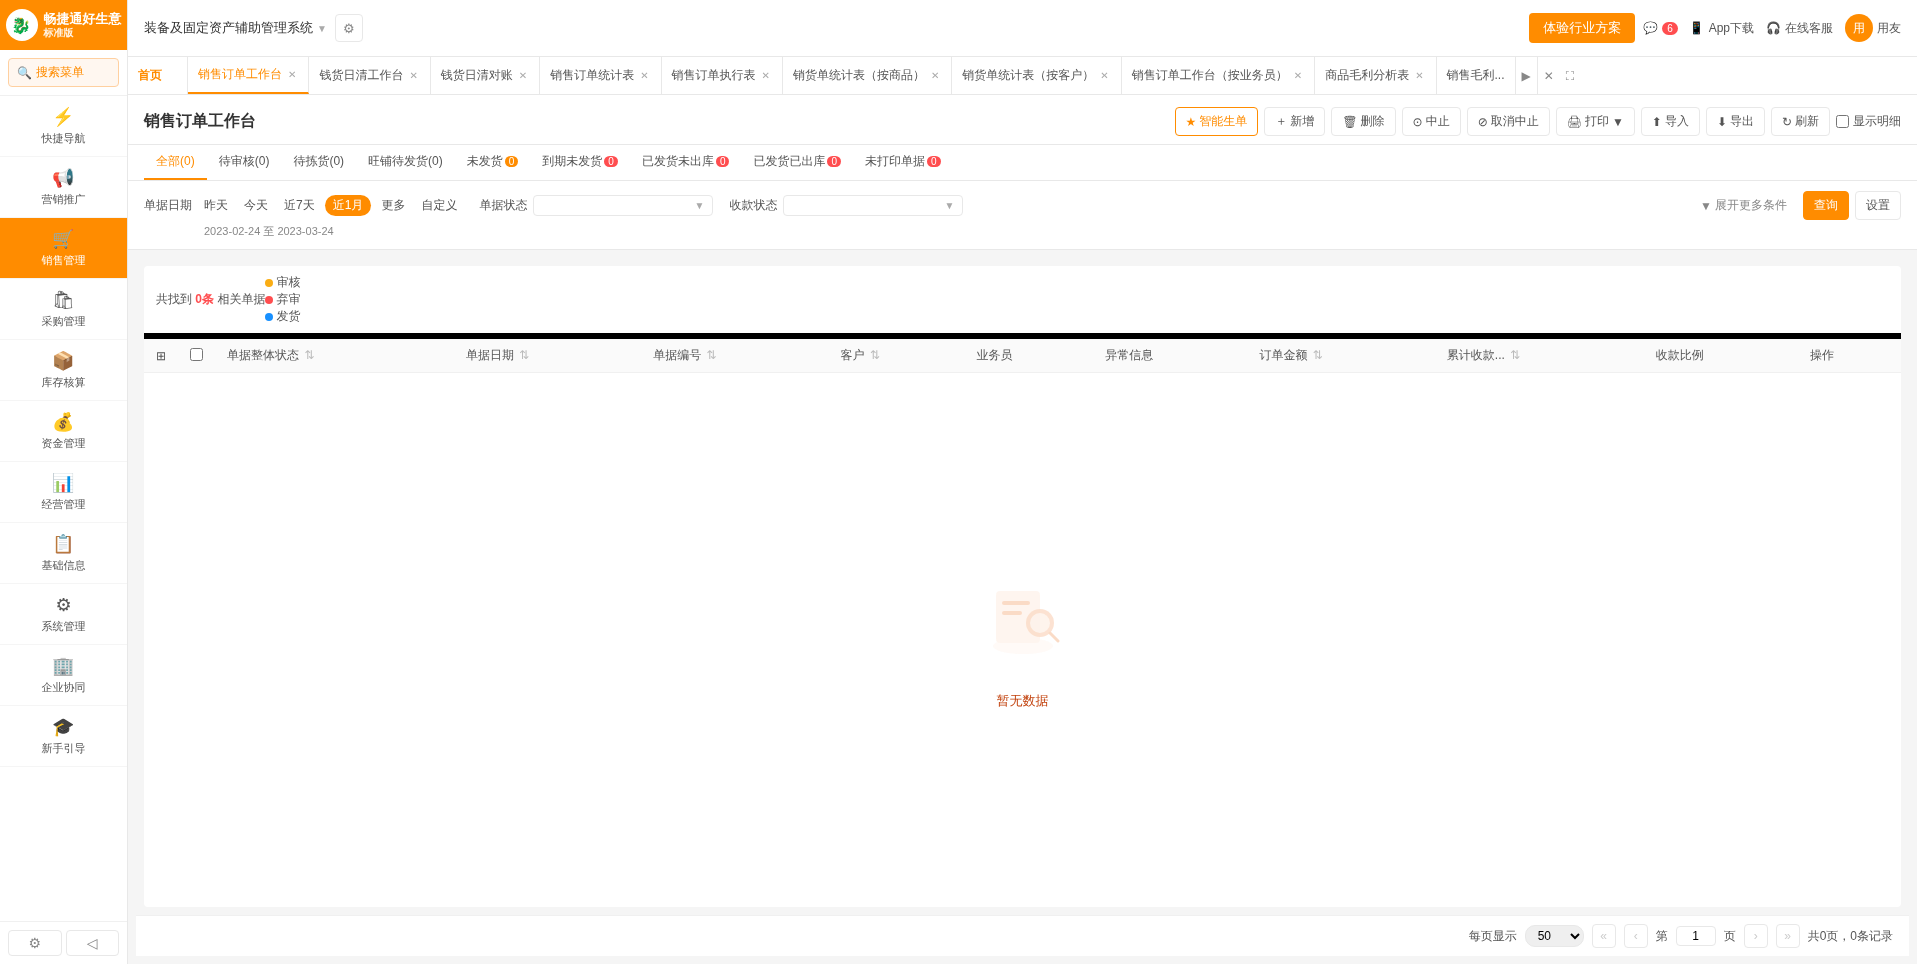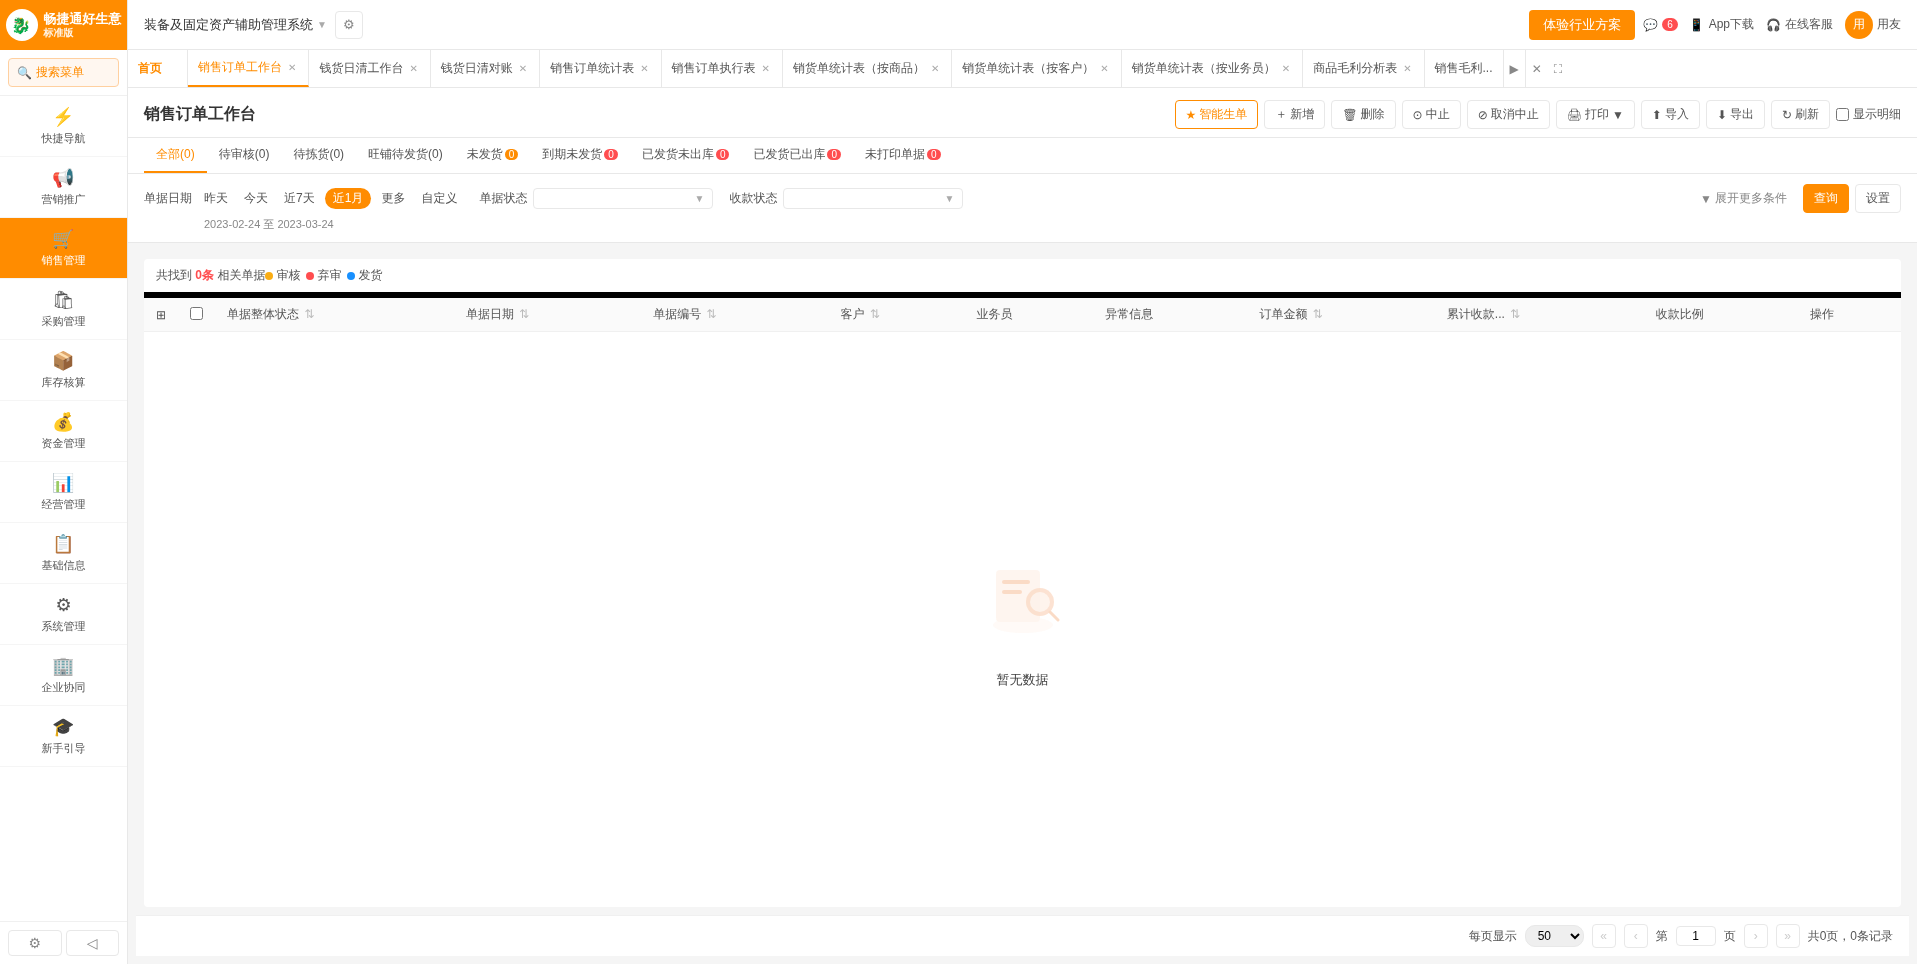--- a/index.html
+++ b/index.html
@@ -19,21 +19,21 @@
     .sidebar-item.active { background: #ff8c00; color: white; }
     .sidebar-item-icon { font-size: 18px; }
     .sidebar-item-label { font-size: 11px; text-align: center; }
     .sidebar-bottom { padding: 8px; display: flex; gap: 4px; border-top: 1px solid #f0f0f0; }
     .sidebar-bottom-btn { flex: 1; background: #fff; border: 1px solid #e8e8e8; border-radius: 4px; padding: 4px; cursor: pointer; display: flex; align-items: center; justify-content: center; color: #888; font-size: 14px; }
 
     
     .main { flex: 1; display: flex; flex-direction: column; overflow: hidden; }
 
     
-    .top-header { height: 50px; background: #fff; border-bottom: 1px solid #e8e8e8; display: flex; align-items: center; padding: 0 16px; gap: 8px; }
+    .top-header { height: 57px; background: #fff; border-bottom: 1px solid #e8e8e8; display: flex; align-items: center; padding: 0 16px; gap: 8px; }
     .top-header-title { flex: 1; display: flex; align-items: center; gap: 8px; font-size: 13px; color: #333; }
     .top-header-dropdown { display: flex; align-items: center; gap: 4px; cursor: pointer; }
     .top-header-dropdown-arrow { color: #aaa; font-size: 10px; }
     .top-header-gear { width: 28px; height: 28px; border: 1px solid #e8e8e8; border-radius: 4px; display: flex; align-items: center; justify-content: center; cursor: pointer; color: #888; }
     .top-header-btn { background: #ff8c00; color: white; border: none; border-radius: 4px; padding: 6px 14px; cursor: pointer; font-size: 13px; }
     .top-header-right { display: flex; align-items: center; gap: 12px; }
     .top-header-right-item { display: flex; align-items: center; gap: 4px; cursor: pointer; color: #555; font-size: 12px; }
     .badge { background: #ff4d4f; color: white; border-radius: 10px; padding: 1px 5px; font-size: 10px; }
     .user-avatar { width: 28px; height: 28px; border-radius: 50%; background: #ff8c00; display: flex; align-items: center; justify-content: center; color: white; font-size: 12px; }
 
@@ -73,37 +73,37 @@
     .filter-date-range { font-size: 11px; color: #888; margin-top: 2px; }
     .filter-select { display: flex; align-items: center; gap: 4px; border: 1px solid #e8e8e8; border-radius: 4px; padding: 4px 8px; min-width: 180px; cursor: pointer; background: #fff; }
     .filter-select-arrow { color: #aaa; font-size: 10px; margin-left: auto; }
     .filter-expand { display: flex; align-items: center; gap: 3px; color: #888; cursor: pointer; font-size: 12px; margin-left: auto; }
 
     
     .table-area { flex: 1; background: #fff; margin: 8px; border-radius: 4px; overflow: hidden; display: flex; flex-direction: column; }
     .table-toolbar { padding: 8px 12px; display: flex; align-items: center; justify-content: flex-start; border-bottom: 6px solid #000000; }
     .table-count { font-size: 12px; color: #555; }
     .table-count-num { color: #ff4d4f; font-weight: bold; }
-    .table-actions { display: flex; gap: 6px; }
+    .table-actions { display: flex; gap: 0; flex-direction: column; }
     .table-action-btn { display: flex; align-items: center; gap: 3px; cursor: pointer; color: #555; font-size: 12px; }
     .table-action-btn .dot { width: 8px; height: 8px; border-radius: 50%; display: inline-block; }
     .dot-yellow { background: #faad14; }
     .dot-red { background: #ff4d4f; }
     .dot-blue { background: #1890ff; }
 
     .data-table { width: 100%; border-collapse: collapse; font-size: 12px; }
     .data-table th { background: #fafafa; padding: 8px 12px; text-align: left; color: #555; font-weight: normal; border-bottom: 1px solid #f0f0f0; white-space: nowrap; }
     .data-table th .sort-icon { color: #bbb; margin-left: 2px; }
     .th-checkbox { width: 30px; }
     .th-setting { width: 30px; }
 
     
     .empty-state { flex: 1; display: flex; flex-direction: column; align-items: center; justify-content: center; padding: 40px; }
     .empty-icon { font-size: 60px; margin-bottom: 12px; opacity: 0.4; }
-    .empty-text { color: #404040; font-size: 13px; }
+    .empty-text { color: #c2410c; font-size: 13px; }
 
     
     .pagination { padding: 8px 16px; border-top: 1px solid #f0f0f0; display: flex; align-items: center; justify-content: flex-end; gap: 8px; background: #fff; }
     .pagination-label { color: #555; font-size: 12px; }
     .pagination-select { border: 1px solid #e8e8e8; border-radius: 10px; padding: 2px 8px; font-size: 12px; cursor: pointer; }
     .pagination-btn { width: 24px; height: 24px; border: 1px solid #e8e8e8; border-radius: 4px; display: flex; align-items: center; justify-content: center; cursor: pointer; color: #888; background: #fff; font-size: 12px; }
     .pagination-btn.disabled { color: #ccc; cursor: not-allowed; }
     .pagination-input { width: 40px; border: 1px solid #e8e8e8; border-radius: 4px; padding: 2px 4px; text-align: center; font-size: 12px; }
     .pagination-total { color: #555; font-size: 12px; }
 
@@ -239,21 +239,21 @@
     </div>
     <div class="tab-item">
       <span>销货单统计表（按商品）</span>
       <span class="tab-close">✕</span>
     </div>
     <div class="tab-item">
       <span>销货单统计表（按客户）</span>
       <span class="tab-close">✕</span>
     </div>
     <div class="tab-item">
-      <span>销货单统计表（按业务员）</span>
+      <span>销售订单工作台（按业务员）</span>
       <span class="tab-close">✕</span>
     </div>
     <div class="tab-item">
       <span>商品毛利分析表</span>
       <span class="tab-close">✕</span>
     </div>
     <div class="tab-item">
       <span>销售毛利...</span>
     </div>
     <div class="tab-more-btn">▶</div>

